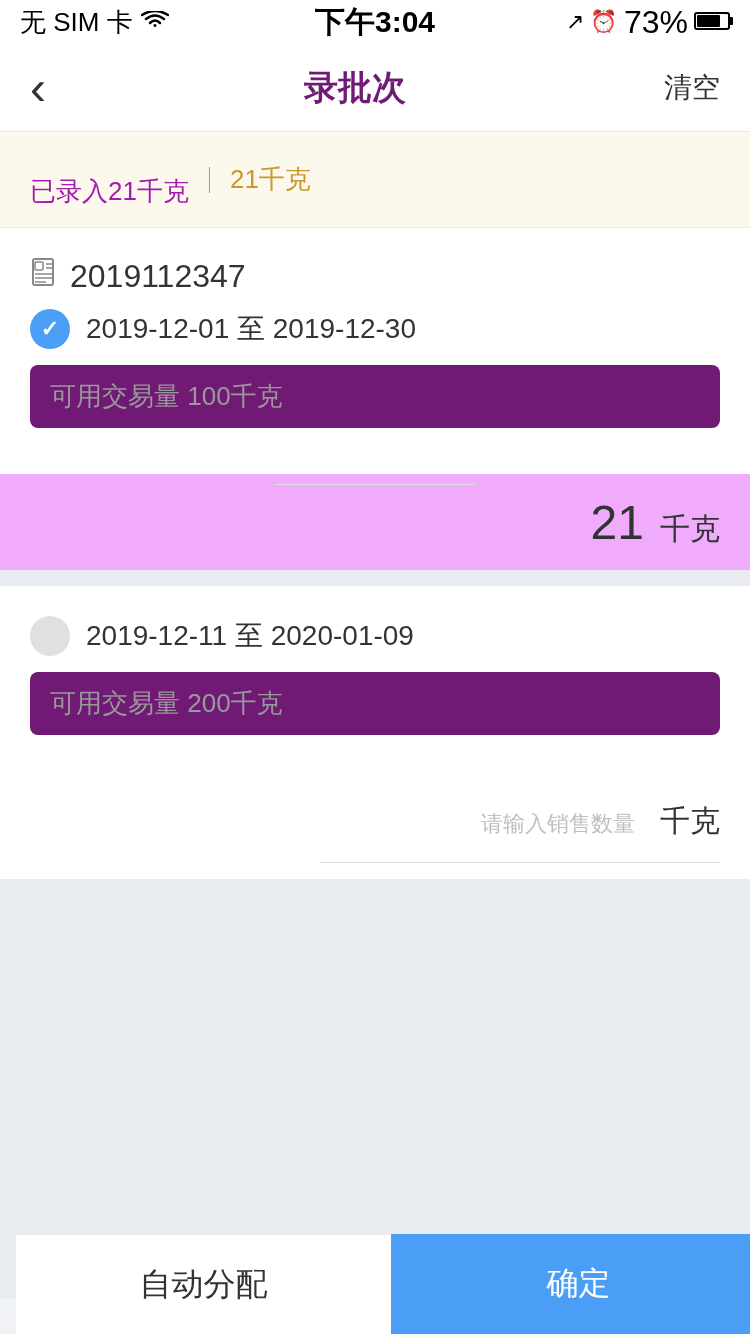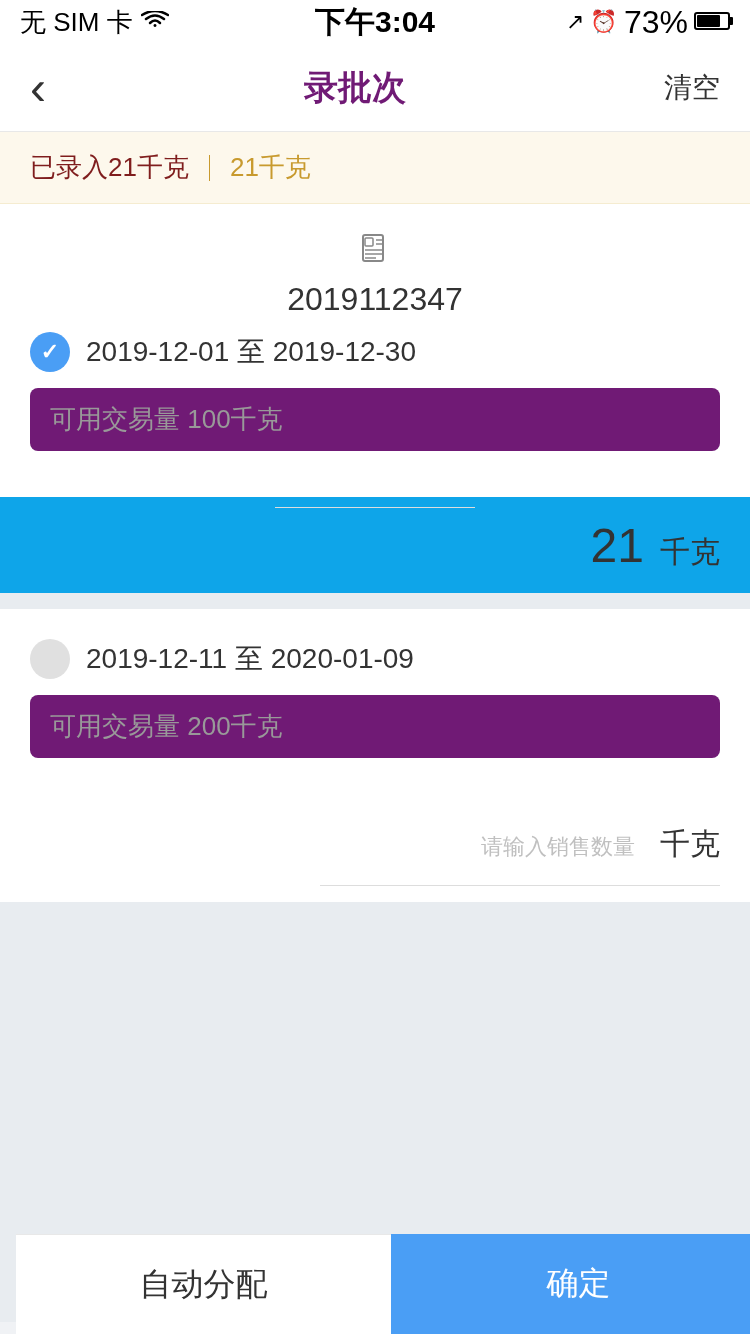--- a/index.html
+++ b/index.html
@@ -106,43 +106,42 @@
       width: 750px;
       background: #fdf8ec;
       padding: 18px 30px;
       display: flex;
       align-items: center;
       gap: 20px;
       border-bottom: 1px solid #f5ecd0;
     }
     .summary-text {
       font-size: 26px;
-      color: #7f1d1d;
+      color: #a21caf;
+      margin-top: 24px;
     }
     .summary-divider {
       width: 1px;
       height: 26px;
       background: #c89a2e;
     }
     .summary-value {
       font-size: 26px;
       color: #c89a2e;
     }
 
     
     .batch-item {
       background: #fff;
       padding: 30px;
     }
     .batch-header {
       display: flex;
-      align-items: center;
       gap: 10px;
       margin-bottom: 14px;
-      flex-direction: column;
     }
     .batch-icon {
       font-size: 30px;
       color: #666;
     }
     .batch-id {
       font-size: 32px;
       color: #333;
       font-weight: 500;
     }
@@ -275,21 +274,21 @@
       border: none;
       font-size: 32px;
       color: #fff;
       cursor: pointer;
       display: flex;
       align-items: center;
       justify-content: center;
     }
 
     .amount-row-wrapper {
-      background: #0ea5e9;
+      background: #f0abfc;
     }
     .amount-inner {
       display: flex;
       flex-direction: column;
       align-items: flex-end;
       padding: 10px 30px 20px 30px;
     }
   </style>
 </head>
 <body>

